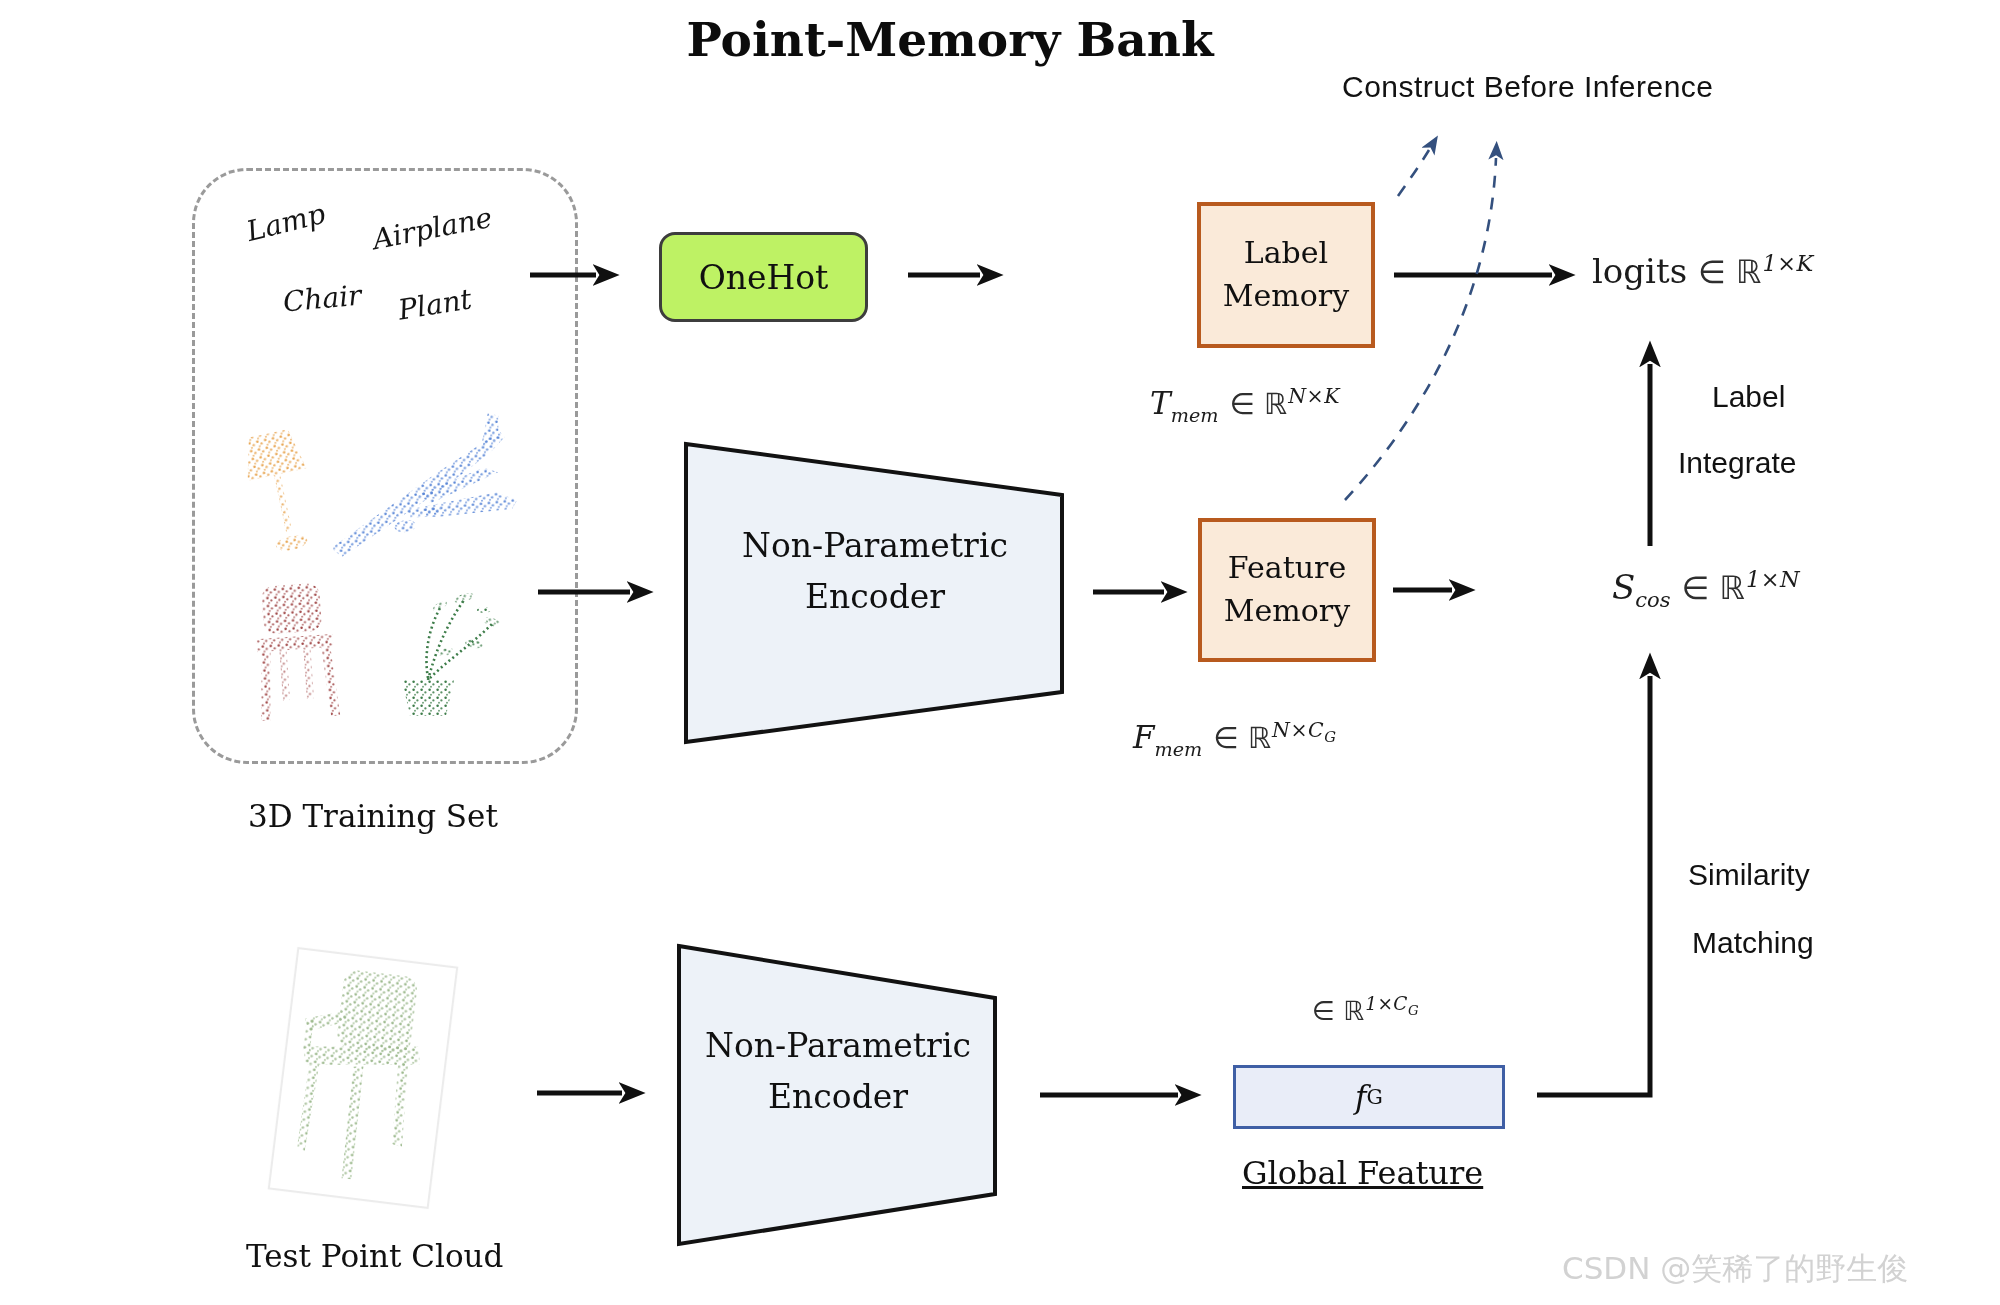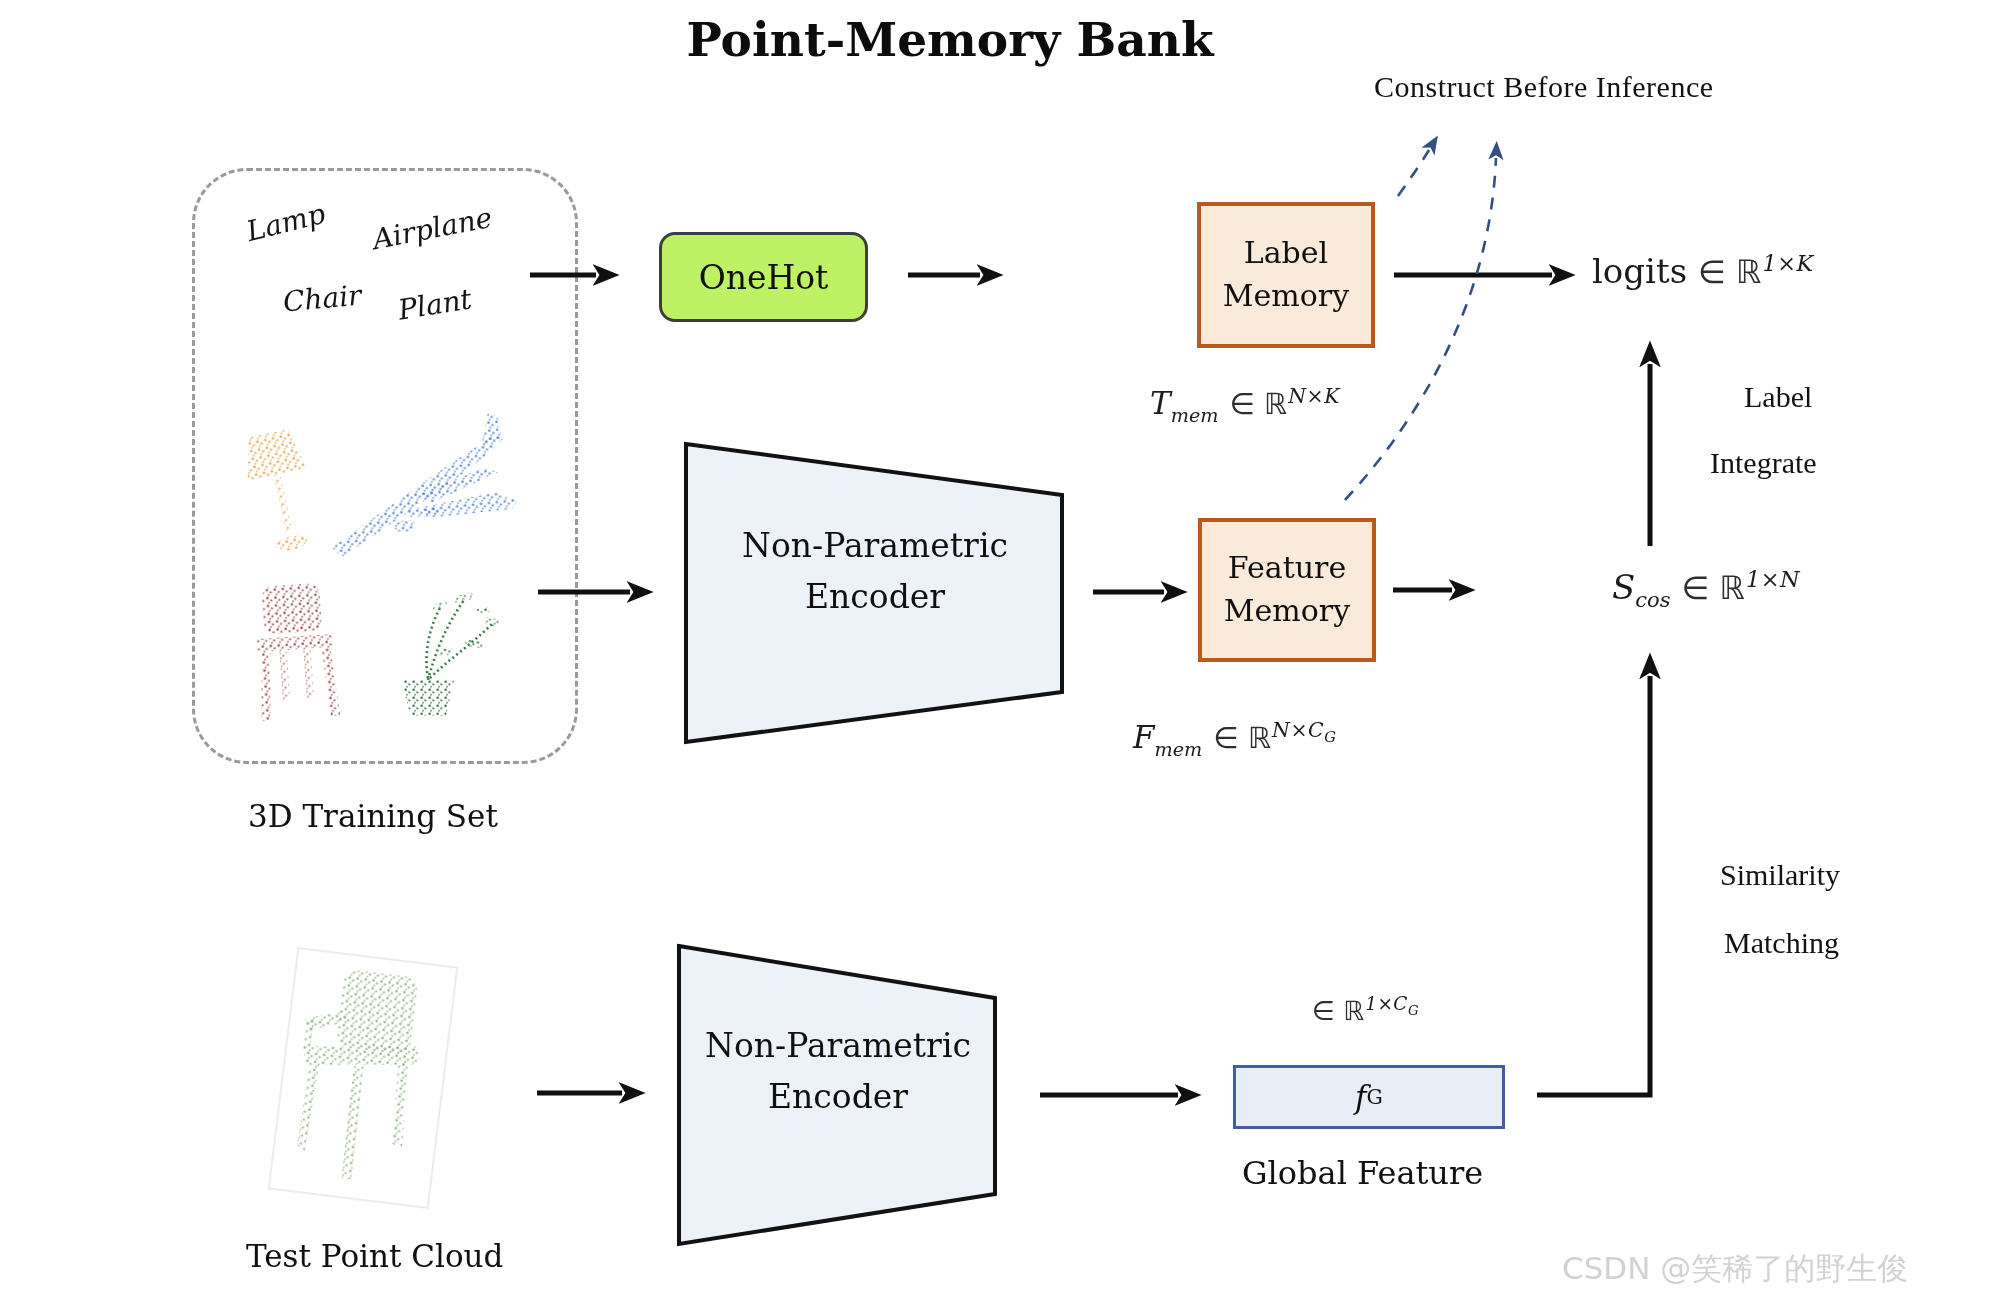--- a/index.html
+++ b/index.html
@@ -16,35 +16,35 @@
     --test-chair-points:#9cb98d;
     --watermark-gray:#d2d2d2;
     --ink:#101010;
   }
   html,body{margin:0;padding:0;background:#ffffff;}
   .canvas{position:relative;width:2000px;height:1305px;background:#ffffff;overflow:hidden;
           font-family:"DejaVu Serif",serif;color:var(--ink);padding-left:43px;}
   .abs{position:absolute;}
 
   .title{left:520px;top:12px;width:860px;text-align:center;font-size:47px;font-weight:bold;color:#0c0c0c;}
-  .comic{font-family:Liberation Serif, serif;font-weight:500;color:#121212;margin-left:32px;}
+  .comic{font-family:Liberation Sans, sans-serif;font-weight:500;color:#121212;}
   .construct{left:1342px;top:70px;font-size:30px;letter-spacing:.5px;}
 
   .dashed-box{left:192px;top:168px;width:380px;height:590px;border:3px dashed #9a9a9a;border-radius:55px;}
 
   .class-label{font-style:italic;font-size:28px;color:#141414;white-space:nowrap;}
   .lbl-lamp{left:246px;top:206px;transform:rotate(-14deg);}
   .lbl-airplane{left:372px;top:212px;transform:rotate(-11deg);}
   .lbl-chair{left:283px;top:282px;transform:rotate(-5deg);}
   .lbl-plant{left:398px;top:288px;transform:rotate(-9deg);}
 
   .caption{font-size:31px;color:#111;}
   .cap-training{left:248px;top:798px;}
   .cap-test{left:246px;top:1238px;}
-  .cap-global{left:1242px;top:1154px;font-size:32px;}
+  .cap-global{left:1242px;top:1154px;font-size:32px;text-decoration:underline;}
 
   .onehot-box{left:659px;top:232px;width:203px;height:84px;border:3px solid #3d3d3d;border-radius:16px;
               background:#bef264;display:flex;align-items:center;justify-content:center;font-size:33px;}
   .mem-box{width:170px;border:4px solid var(--memory-box-border);background:var(--memory-box-fill);
            display:flex;flex-direction:column;align-items:center;justify-content:center;
            font-size:30px;line-height:1.42;text-align:center;}
   .labelmem{left:1197px;top:202px;height:138px;}
   .featmem{left:1198px;top:518px;height:136px;}
 
   .trap{fill:var(--encoder-fill);stroke:#121212;stroke-width:4;stroke-linejoin:miter;}

